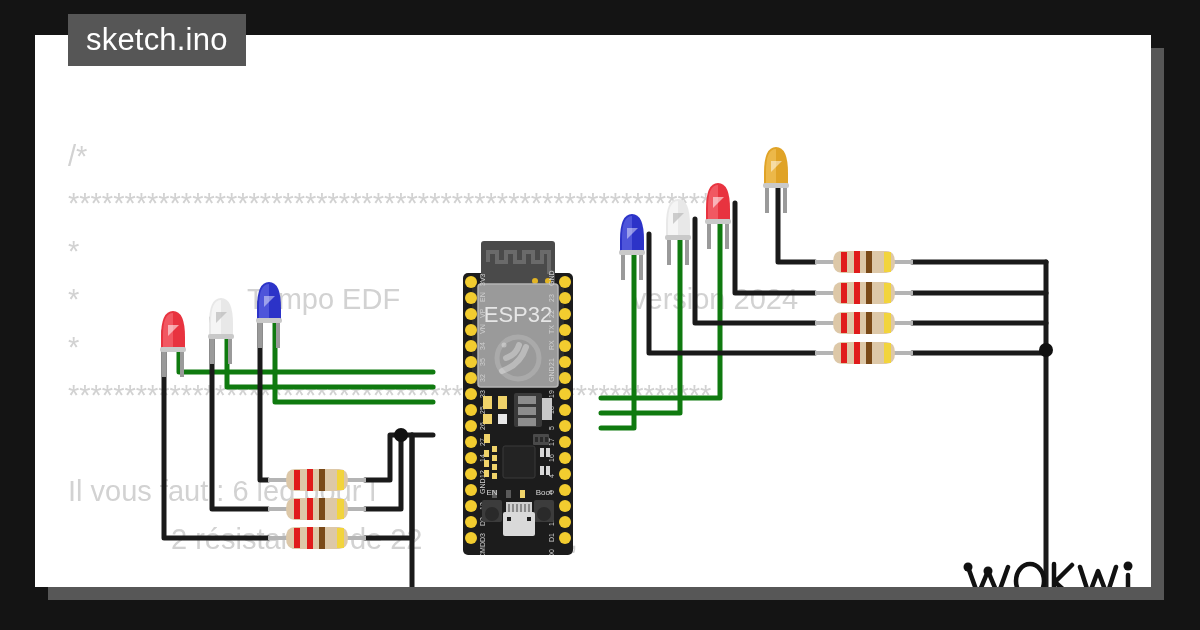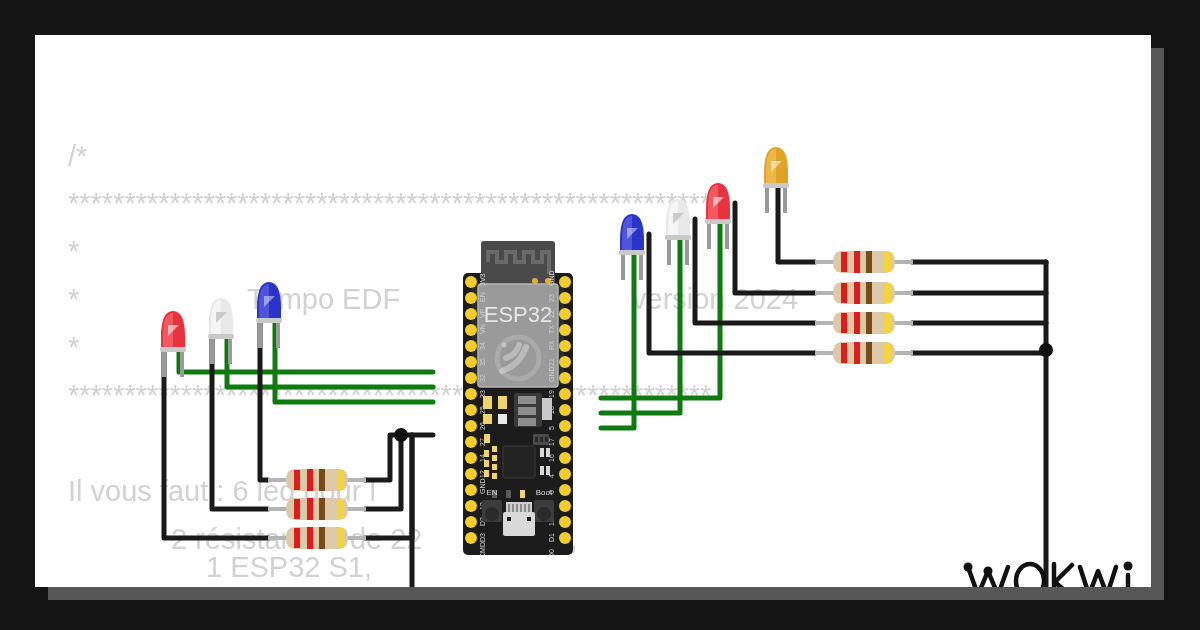--- a/index.html
+++ b/index.html
@@ -79,21 +79,20 @@
       <div class="code-line" style="top:145px;">*********************************************************</div>
       <div class="code-line" style="top:193px;">*</div>
       <div class="code-line" style="top:241px;">*</div>
       <div class="code-center" style="left:212px; top:241px;">Tempo EDF</div>
       <div class="code-center" style="left:597px; top:241px;">version 2024</div>
       <div class="code-line" style="top:289px;">*</div>
       <div class="code-line" style="top:337px;">*********************************************************</div>
       <div class="code-line" style="top:433px;">Il vous faut : 6 led pour l</div>
       <div class="code-center" style="left:136px; top:481px;">2 résistances de 22</div>
       <div class="code-center" style="left:480px; top:481px;">hms,</div>
-      <div class="code-center" style="left:171px; top:509px;">1 ESP32 S1,</div>
     </div>
 
     <svg class="wire-layer" viewBox="0 0 1116 552">
       <g fill="none" stroke-linecap="round" stroke-linejoin="round">
 
         <path d="M 144 296 L 144 337 L 398 337" stroke="#0f7a0f" stroke-width="5"></path>
         <path d="M 192 283 L 192 352 L 398 352" stroke="#0f7a0f" stroke-width="5"></path>
         <path d="M 240 267 L 240 367 L 398 367" stroke="#0f7a0f" stroke-width="5"></path>
 
         <path d="M 129 296 L 129 503 L 233 503" stroke="#1a1a1a" stroke-width="5"></path>
@@ -429,14 +428,17 @@
         <circle cx="10" cy="16" r="4.5"></circle>
         <circle cx="20" cy="44" r="4.5"></circle>
         <circle cx="30" cy="20" r="4.5"></circle>
         <circle cx="40" cy="44" r="4.5"></circle>
         <circle cx="170" cy="15" r="4.5"></circle>
       </g>
     </svg>
 
   </div>
 
+  <div class="file-tab">
+    <span>sketch.ino</span>
+  </div>
 
 </div>
 
 </body></html>

